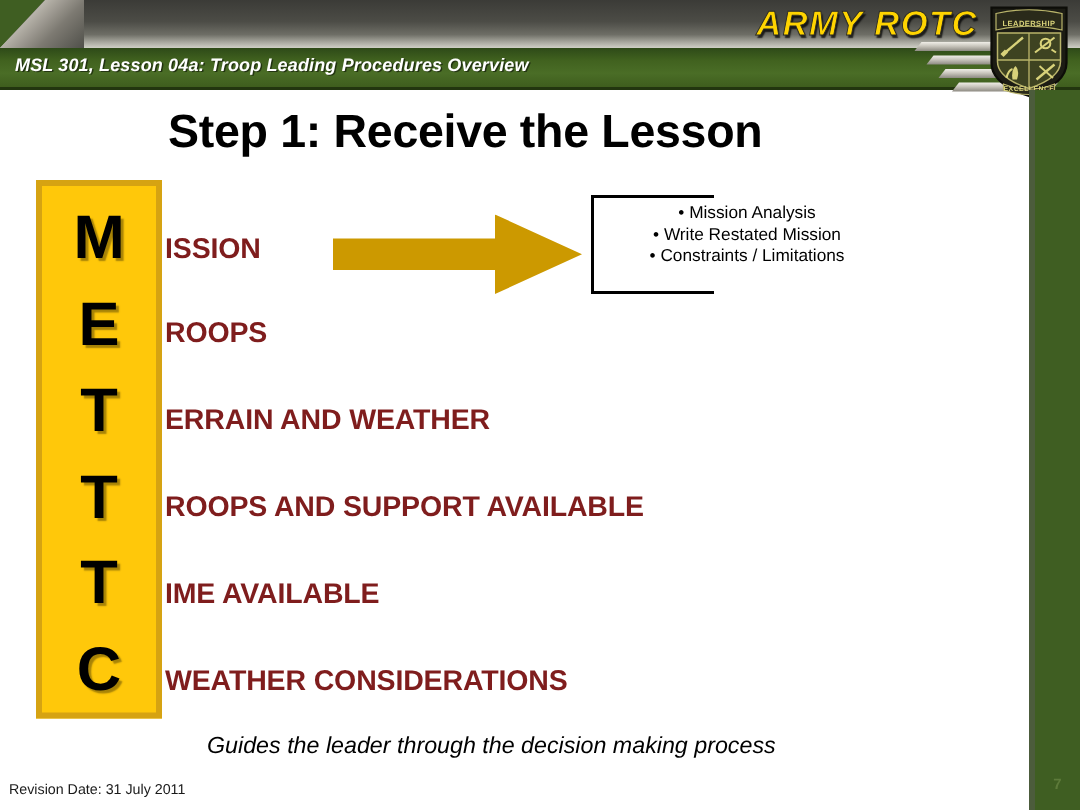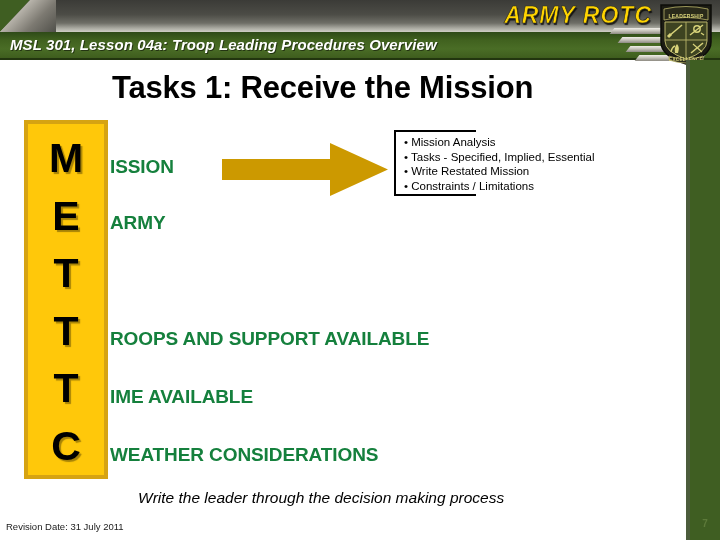--- a/index.html
+++ b/index.html
@@ -48,21 +48,21 @@
   .banner-green-bar:after {
     content: "";
     position: absolute;
     left: 0; bottom: 0;
     width: 100%; height: 2px;
     background: #22350f;
   }
   .banner-subtitle {
     position: absolute;
     left: 10px; top: 36px;
-    font-size: 15px;
+    font-size: 12px;
     font-weight: bold;
     font-style: italic;
     color: #ffffff;
     letter-spacing: 0.1px;
     white-space: nowrap;
     text-shadow: 1px 1px 0 rgba(0,0,0,0.5);
   }
   .brand-title {
     position: absolute;
     right: 68px; top: 2px;
@@ -152,21 +152,21 @@
     width: 100%;
     text-shadow: 2px 2px 1px rgba(0,0,0,0.35);
   }
 
   
   .expansion {
     position: absolute;
     left: 110px;
     font-size: 19px;
     font-weight: bold;
-    color: #15803d;
+    color: #7f1d1d;
     white-space: nowrap;
     letter-spacing: -0.1px;
   }
 
   
   .arrow {
     position: absolute;
     left: 222px; top: 143px;
     width: 166px; height: 53px;
   }
@@ -189,20 +189,21 @@
     height: 2px;
     background: #000000;
   }
   .callout:before { top: 0; }
   .callout:after  { bottom: 0; }
   .callout-line {
     font-size: 11.5px;
     color: #000000;
     line-height: 14.5px;
     white-space: nowrap;
+    text-align: center;
   }
 
   
   .caption {
     position: absolute;
     left: 138px; top: 489px;
     font-size: 15.5px;
     font-style: italic;
     color: #000000;
     white-space: nowrap;
@@ -256,45 +257,45 @@
     <line x1="34" y1="51" x2="46" y2="41" stroke="#d8d27a" stroke-width="1.6"></line>
     <line x1="36" y1="42" x2="45" y2="50" stroke="#d8d27a" stroke-width="1.2"></line>
     <path d="M12 54 Q29 61 46 54 L46 58 Q29 64 12 58 Z" fill="#2a2a1a" stroke="#b9b46a" stroke-width="0.8"></path>
     <text x="29" y="58.6" font-family="'Liberation Sans', sans-serif" font-size="4.6" font-weight="bold" fill="#d8d27a" text-anchor="middle" letter-spacing="0.3">EXCELLENCE</text>
   </svg>
 
   <div class="side-green-edge"></div>
   <div class="side-green"></div>
   <div class="page-number">7</div>
 
-  <div class="slide-title">Tasks 1: Receive the Mission</div>
+  <div class="slide-title">Step 1: Receive the Lesson</div>
 
   <div class="mettc-box">
     <div class="mettc-letter">M</div>
     <div class="mettc-letter">E</div>
     <div class="mettc-letter">T</div>
     <div class="mettc-letter">T</div>
     <div class="mettc-letter">T</div>
     <div class="mettc-letter">C</div>
   </div>
 
   <div class="expansion" style="top:156px">ISSION</div>
-  <div class="expansion" style="top:212px">ARMY</div>
+  <div class="expansion" style="top:212px">ROOPS</div>
+  <div class="expansion" style="top:270px">ERRAIN AND WEATHER</div>
   <div class="expansion" style="top:328px">ROOPS AND SUPPORT AVAILABLE</div>
   <div class="expansion" style="top:386px">IME AVAILABLE</div>
   <div class="expansion" style="top:444px">WEATHER CONSIDERATIONS</div>
 
   <svg class="arrow" viewBox="0 0 166 53">
     <polygon points="0,16 108,16 108,0 166,26.5 108,53 108,37 0,37" fill="#cc9900"></polygon>
   </svg>
 
   <div class="callout">
     <div class="callout-line">• Mission Analysis</div>
-    <div class="callout-line">• Tasks - Specified, Implied, Essential</div>
     <div class="callout-line">• Write Restated Mission</div>
     <div class="callout-line">• Constraints / Limitations</div>
   </div>
 
-  <div class="caption">Write the leader through the decision making process</div>
+  <div class="caption">Guides the leader through the decision making process</div>
 
   <div class="footer-rev">Revision Date: 31 July 2011</div>
 
 </div>
 
 </body></html>

